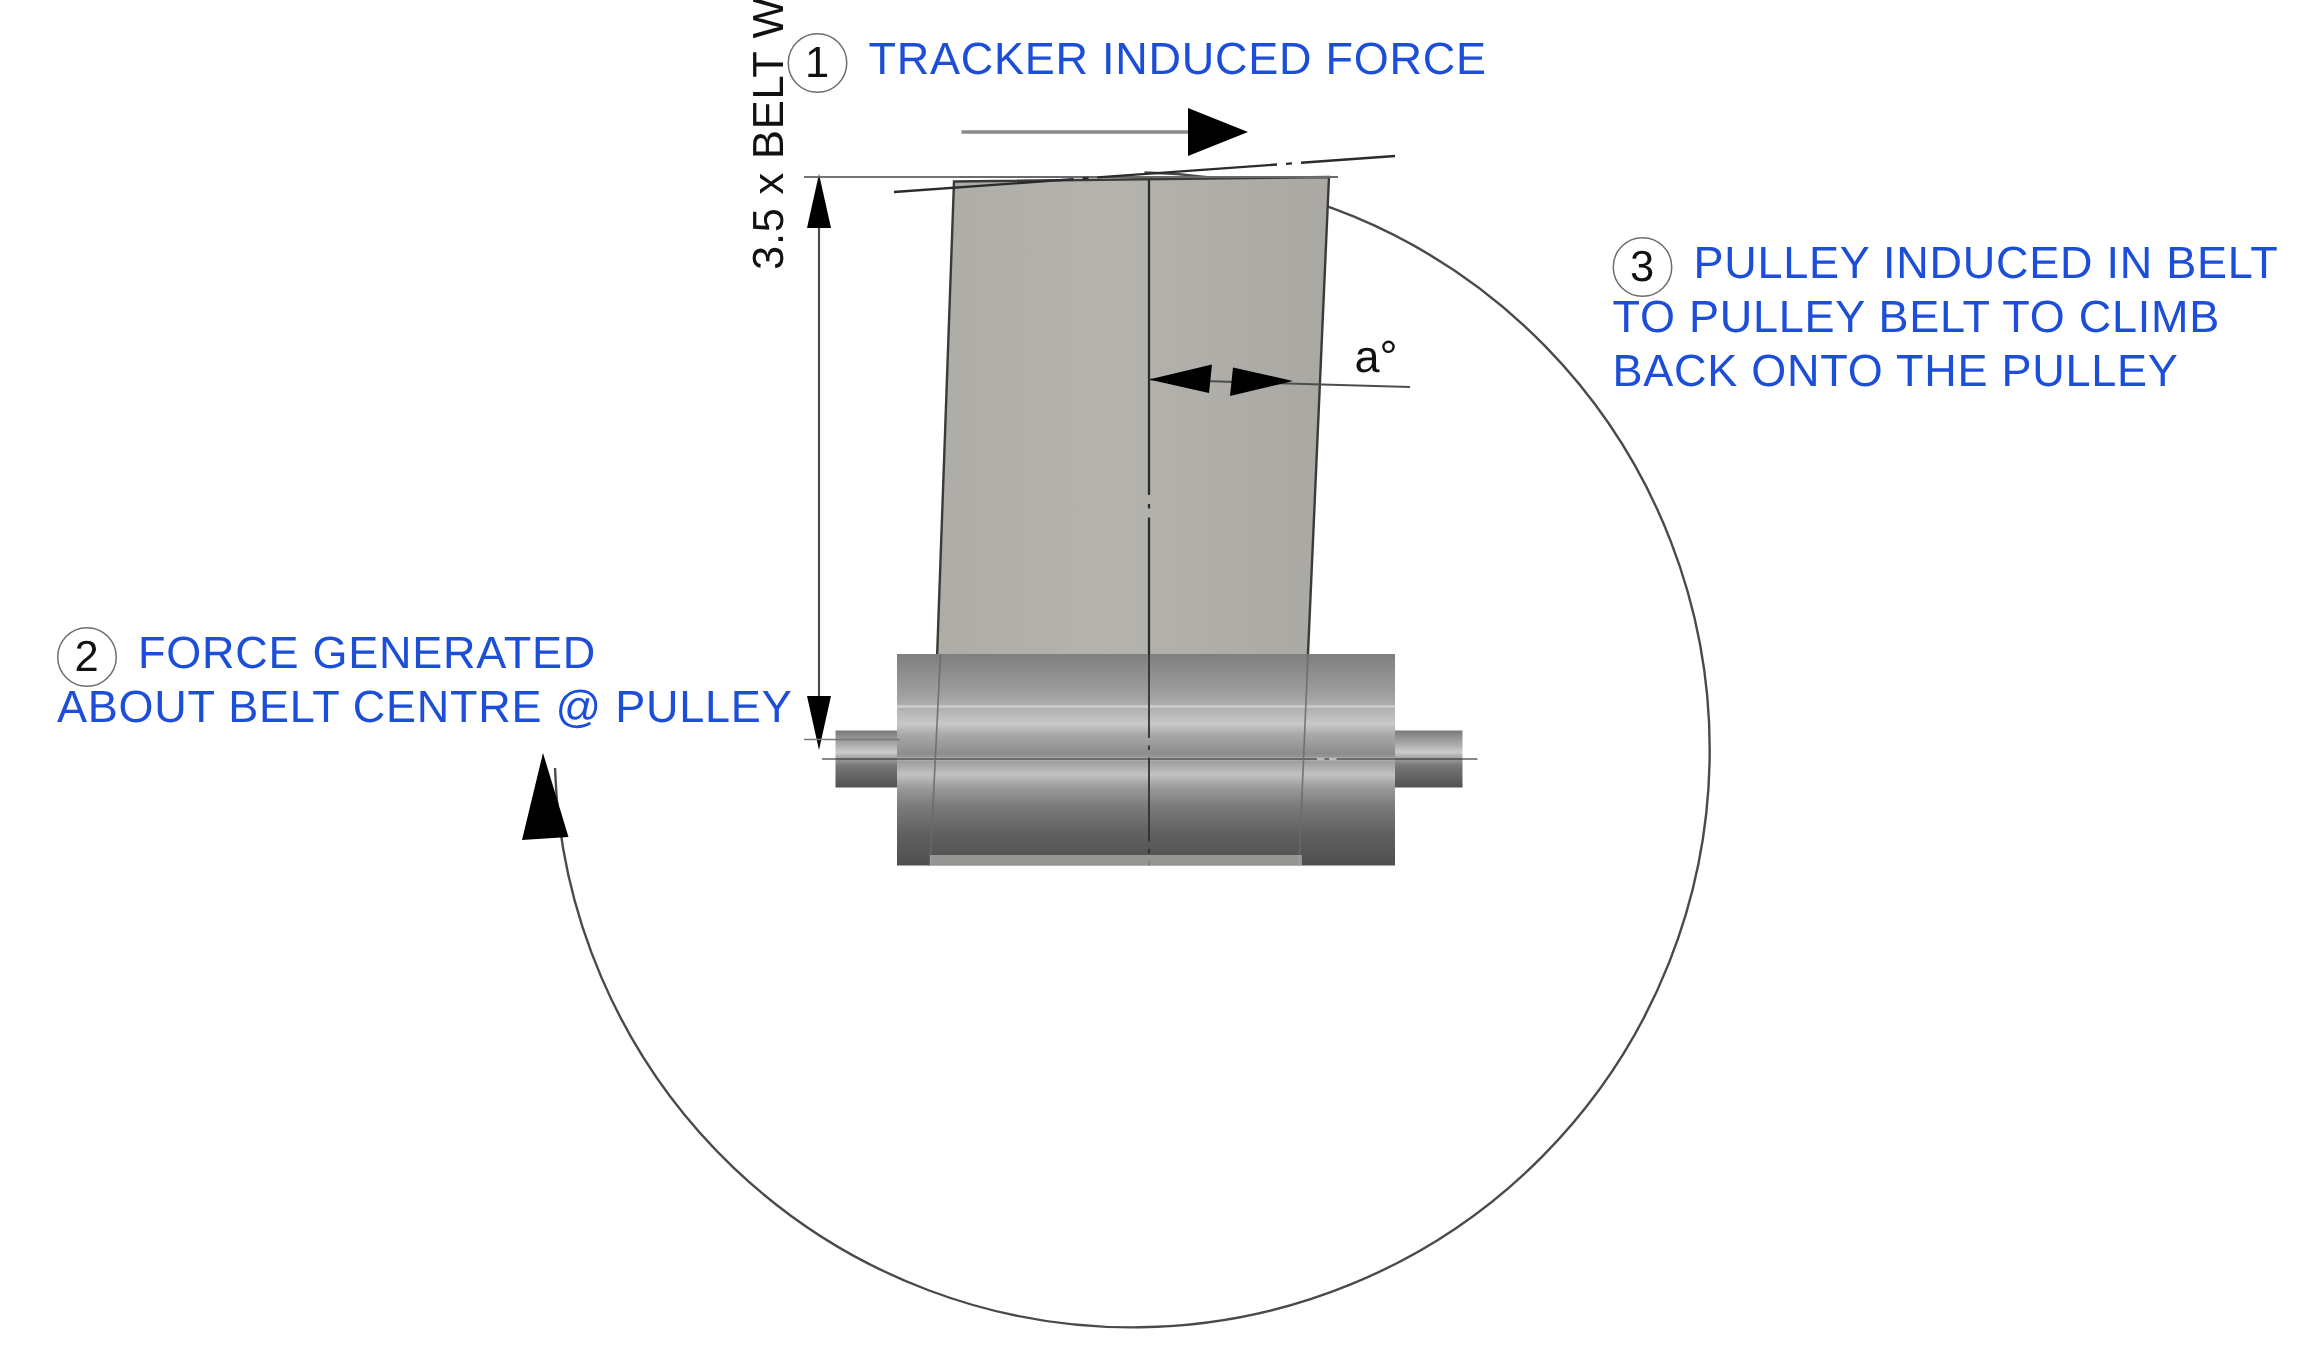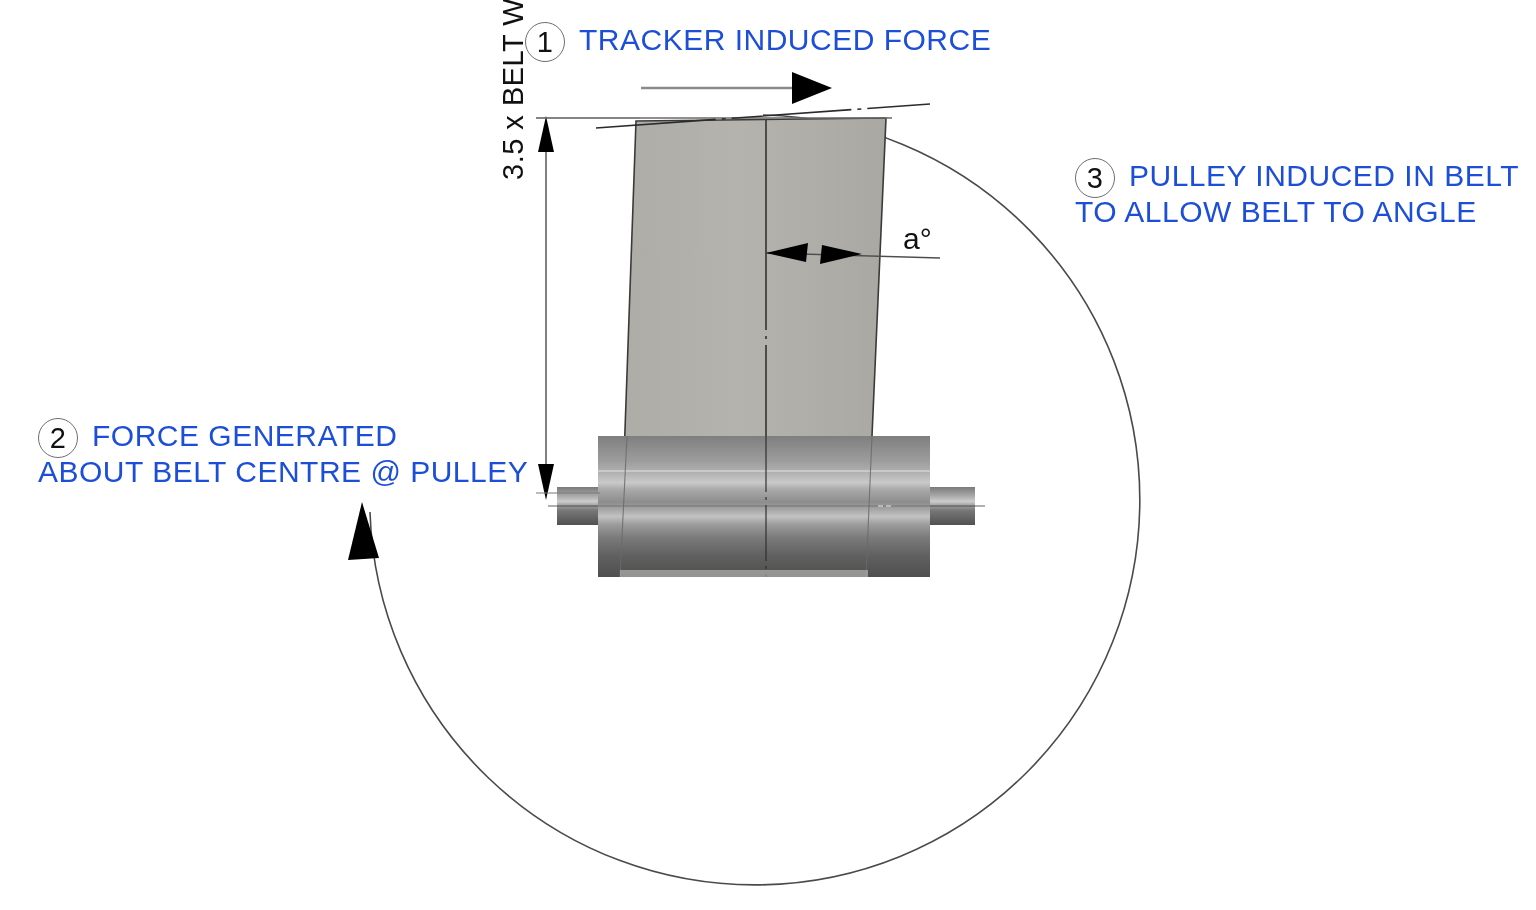--- a/index.html
+++ b/index.html
@@ -208,21 +208,22 @@
         <span class="line line2">ABOUT BELT CENTRE @ PULLEY</span>
       </div>
     </div>
   </div>
 
   <div class="callout" id="callout-3">
     <div class="callout-row">
       <div class="num-circle">3</div>
       <div class="callout-text">
         <span class="line line1">PULLEY INDUCED IN BELT</span>
-        <span class="line line2">TO ALLOW BELT TO ANGLE</span>
+        <span class="line line2">TO PULLEY BELT TO CLIMB</span>
+        <span class="line line3">BACK ONTO THE PULLEY</span>
       </div>
     </div>
   </div>
 
   <div class="dim-label">3.5 x BELT WIDTH</div>
 
   <div class="angle-label">a°</div>
 
 </div>
 

